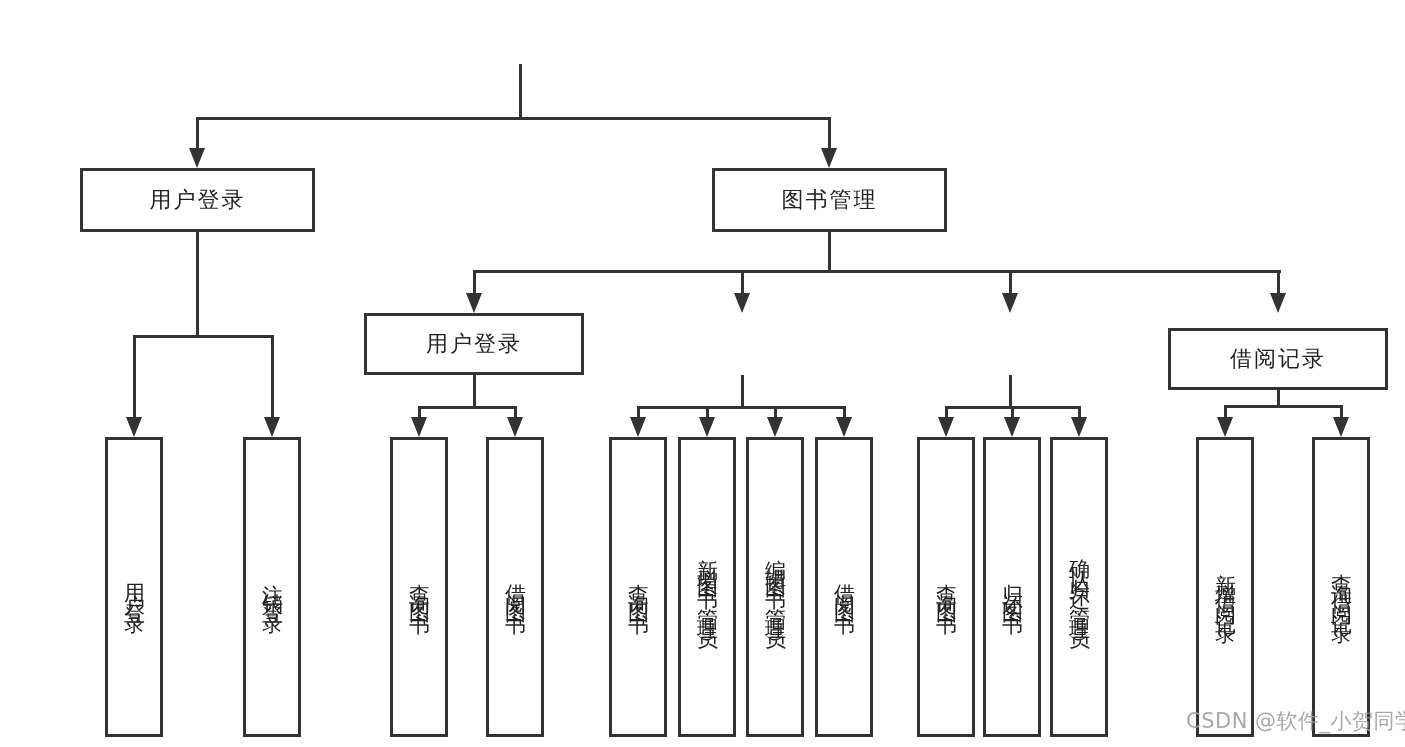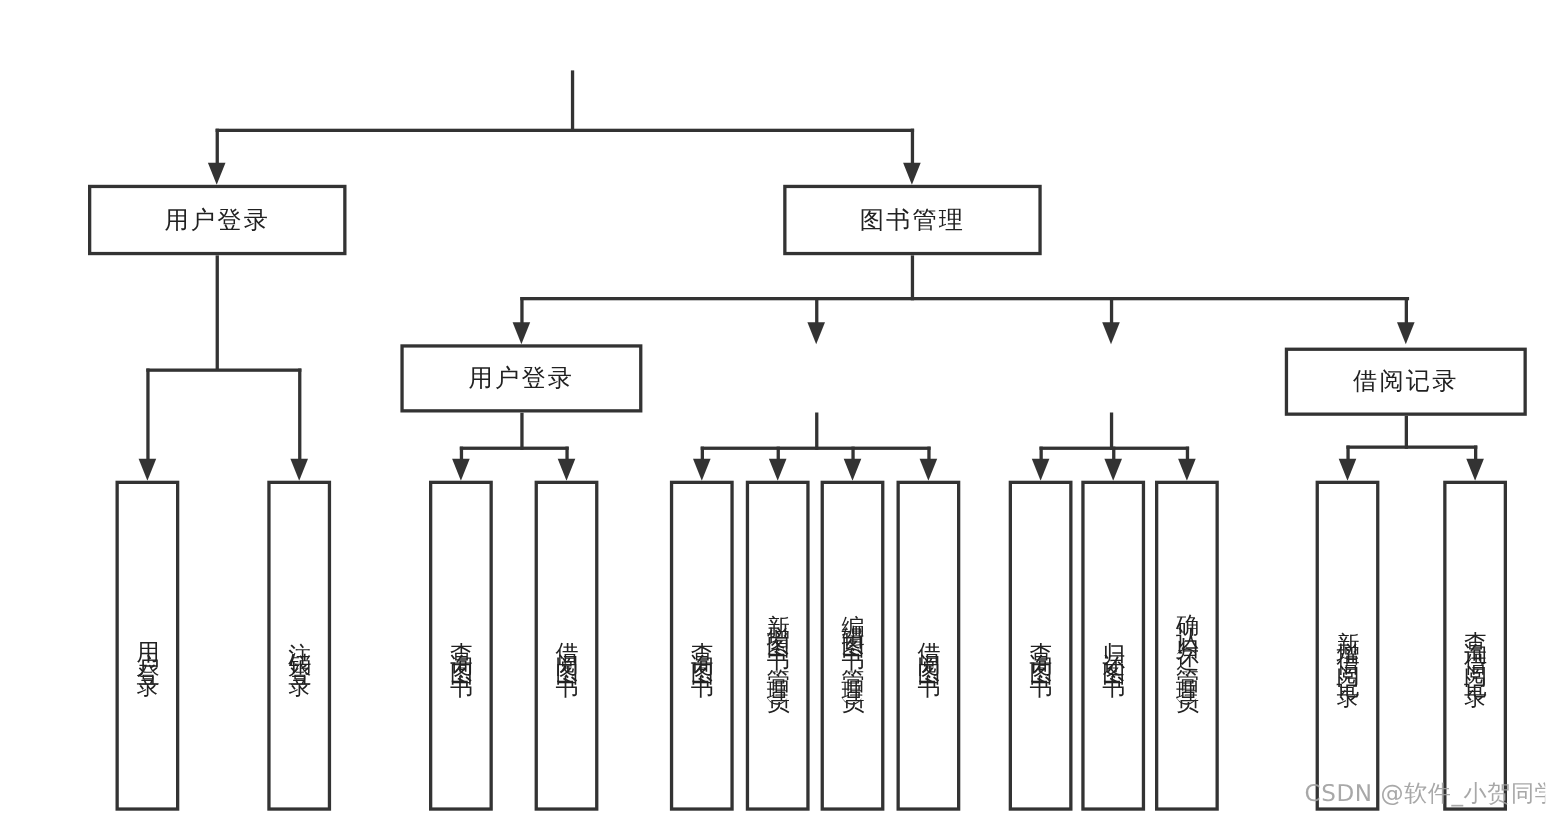--- a/index.html
+++ b/index.html
@@ -100,21 +100,21 @@
   <div class="box hlabel" style="left:80px; top:168px; width:235px; height:64px;">
     <span>用户登录</span>
   </div>
   <div class="box hlabel" style="left:712px; top:168px; width:235px; height:64px;">
     <span>图书管理</span>
   </div>
 
   <div class="box hlabel" style="left:364px; top:313px; width:220px; height:62px;">
     <span>用户登录</span>
   </div>
-  <div class="box hlabel" style="left:1168px; top:316px; width:220px; height:62px;">
+  <div class="box hlabel" style="left:1168px; top:328px; width:220px; height:62px;">
     <span>借阅记录</span>
   </div>
 
   <div class="box vbox" style="left:105px; top:437px; width:58px; height:300px;">用户登录</div>
   <div class="box vbox" style="left:243px; top:437px; width:58px; height:300px;">注销登录</div>
 
   <div class="box vbox" style="left:390px; top:437px; width:58px; height:300px;">查询图书</div>
   <div class="box vbox" style="left:486px; top:437px; width:58px; height:300px;">借阅图书</div>
 
   <div class="box vbox" style="left:609px; top:437px; width:58px; height:300px;">查询图书</div>

